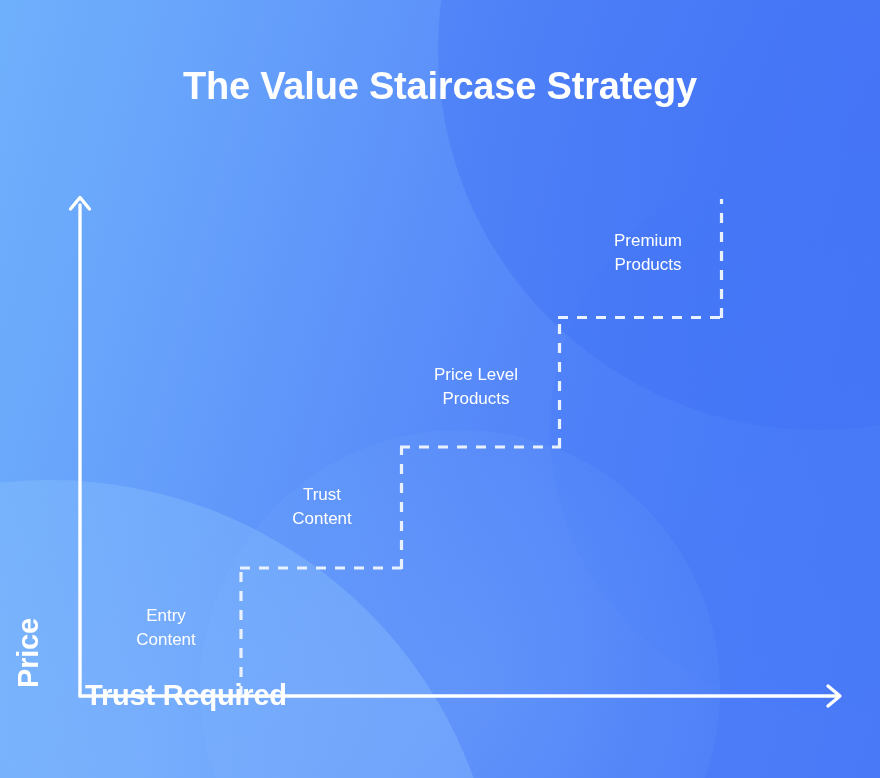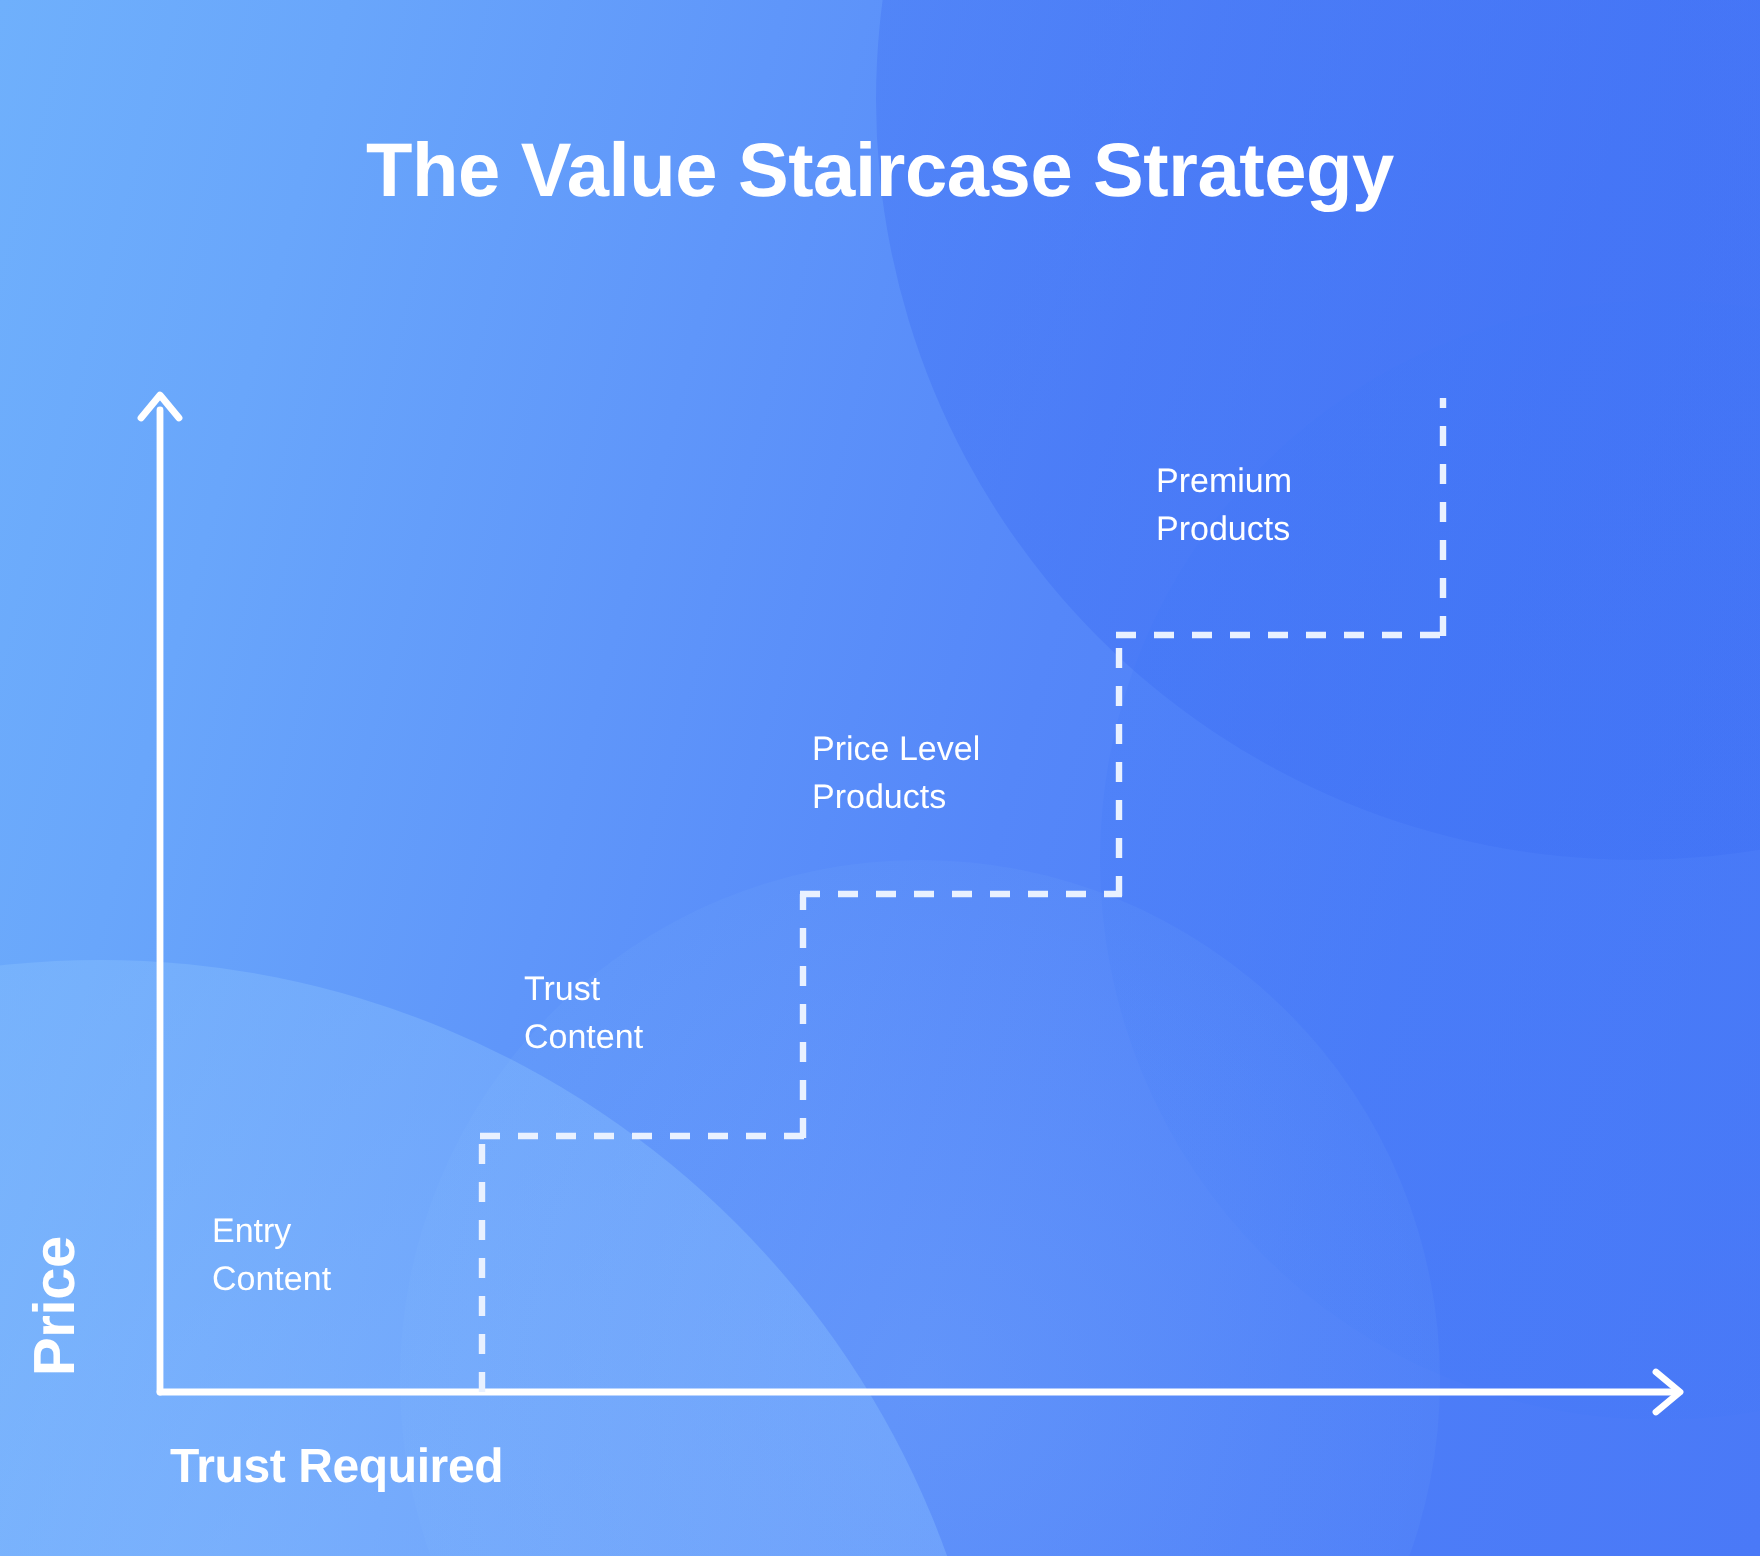--- a/index.html
+++ b/index.html
@@ -96,23 +96,23 @@
   #axes {
     position: absolute;
     left: 0;
     top: 0;
   }
 
   
   #x-axis-title {
     position: absolute;
     left: 85px;
-    top: 720px;
-    color: #ffffff;
-    font-size: 24px;
+    top: 679px;
+    color: #ffffff;
+    font-size: 29px;
     font-weight: bold;
     letter-spacing: -0.2px;
     white-space: nowrap;
   }
   #y-axis-title {
     position: absolute;
     left: 14px;
     top: 598px;
     width: 110px;
     color: #ffffff;
@@ -126,20 +126,21 @@
     line-height: 1;
   }
 
   
   .step-label {
     position: absolute;
     color: #ffffff;
     font-size: 17px;
     font-weight: normal;
     line-height: 1.42;
+    text-align: center;
     white-space: pre-line;
   }
   #label-free-content    { left: 106px; top: 604px; width: 120px; }
   #label-gated-content   { left: 262px; top: 483px; width: 120px; }
   #label-entry-level     { left: 406px; top: 363px; width: 140px; }
   #label-premium         { left: 578px; top: 229px; width: 140px; }
 </style>
 </head>
 <body>
 

